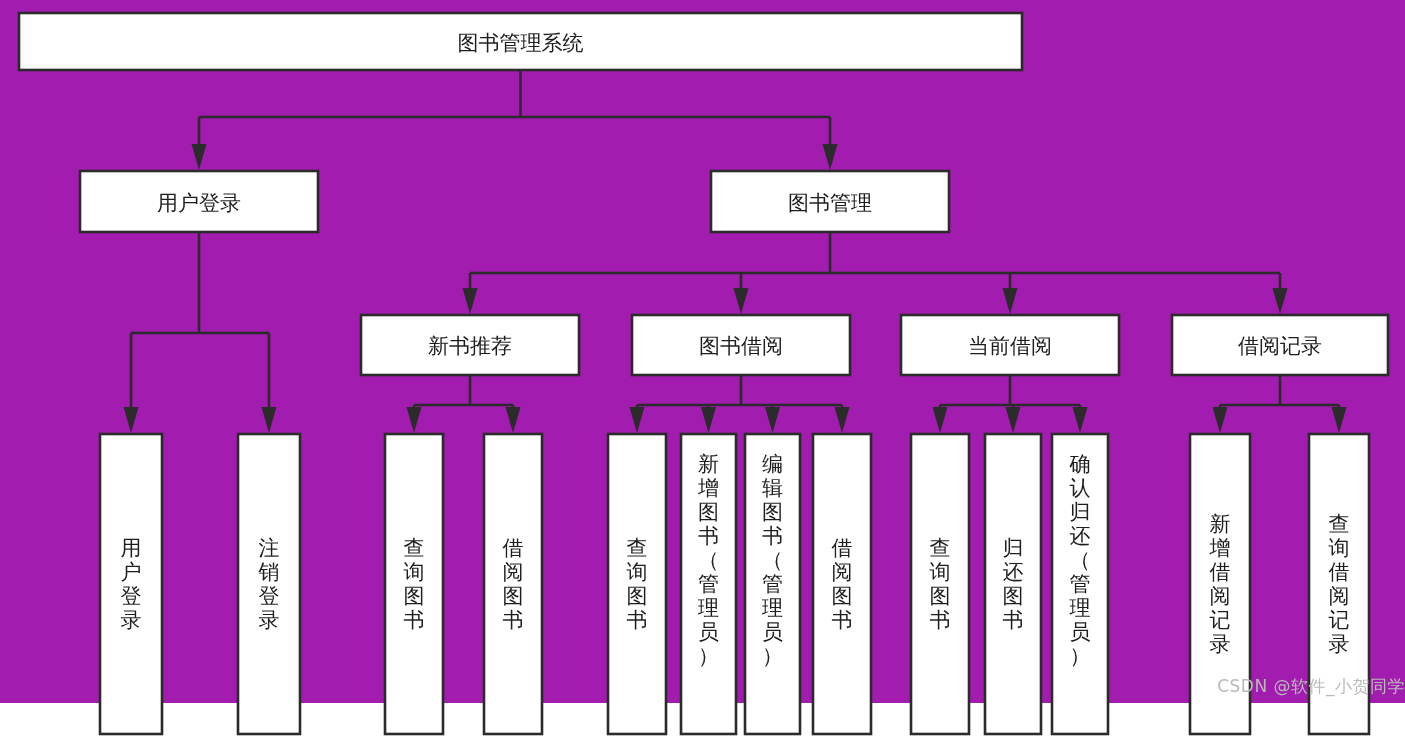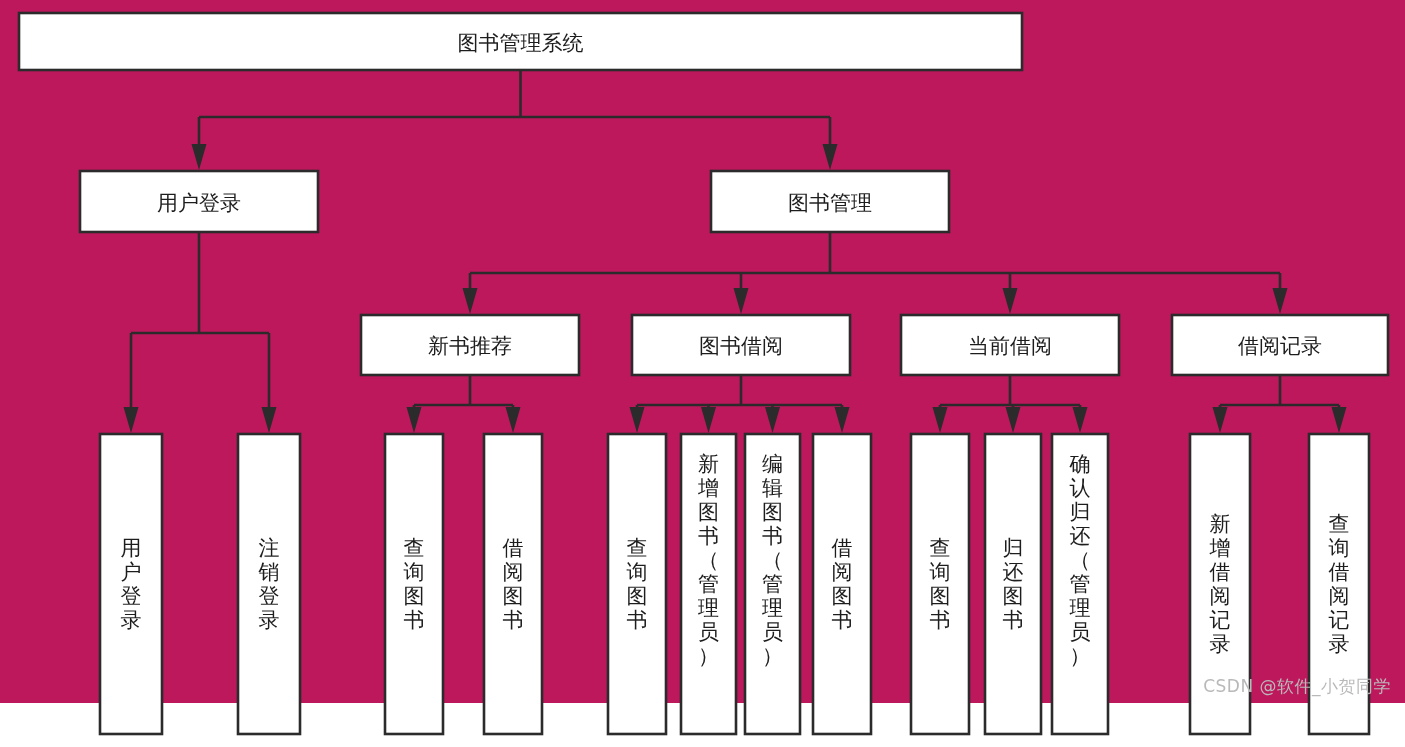--- a/index.html
+++ b/index.html
@@ -11,21 +11,21 @@
   body {
     width: 1405px;
     height: 747px;
     overflow: hidden;
     font-family: "DejaVu Sans", "Liberation Sans", sans-serif;
   }
   #diagram-root {
     position: relative;
     width: 1405px;
     height: 703px;
-    background: #be185d;
+    background: #a21caf;
   }
   svg.diagram-canvas {
     position: absolute;
     top: 0;
     left: 0;
     width: 1405px;
     height: 747px;
     display: block;
   }
   .node-box {
@@ -51,21 +51,21 @@
     dominant-baseline: central;
   }
   .node-label-vertical {
     fill: #1d1d1d;
     font-family: "DejaVu Sans", "Liberation Sans", sans-serif;
     font-size: 21px;
     text-anchor: middle;
   }
   .watermark-text {
     position: absolute;
-    right: 14px;
+    right: 0;
     bottom: 5px;
     font-family: "DejaVu Sans", "Liberation Sans", sans-serif;
     font-size: 17px;
     color: #b9b9b9;
     letter-spacing: 0.5px;
     white-space: nowrap;
     user-select: none;
   }
 </style>
 </head>

